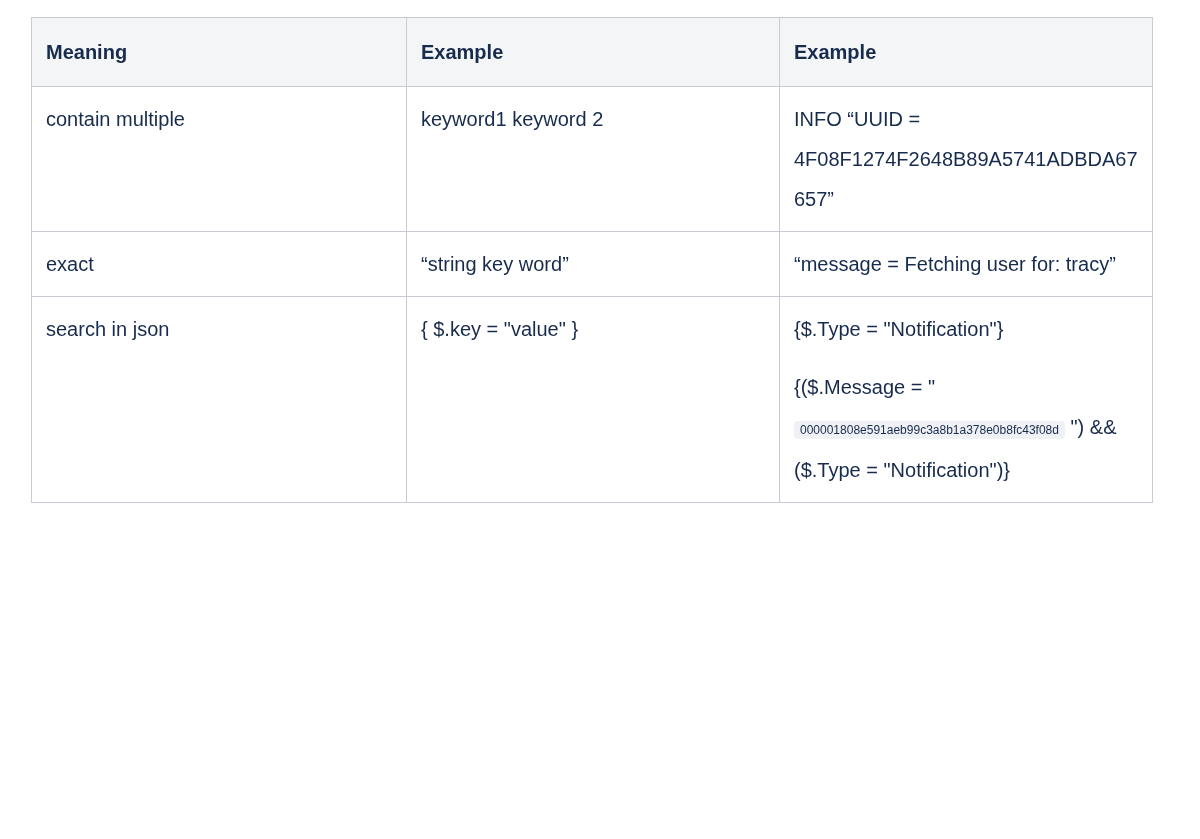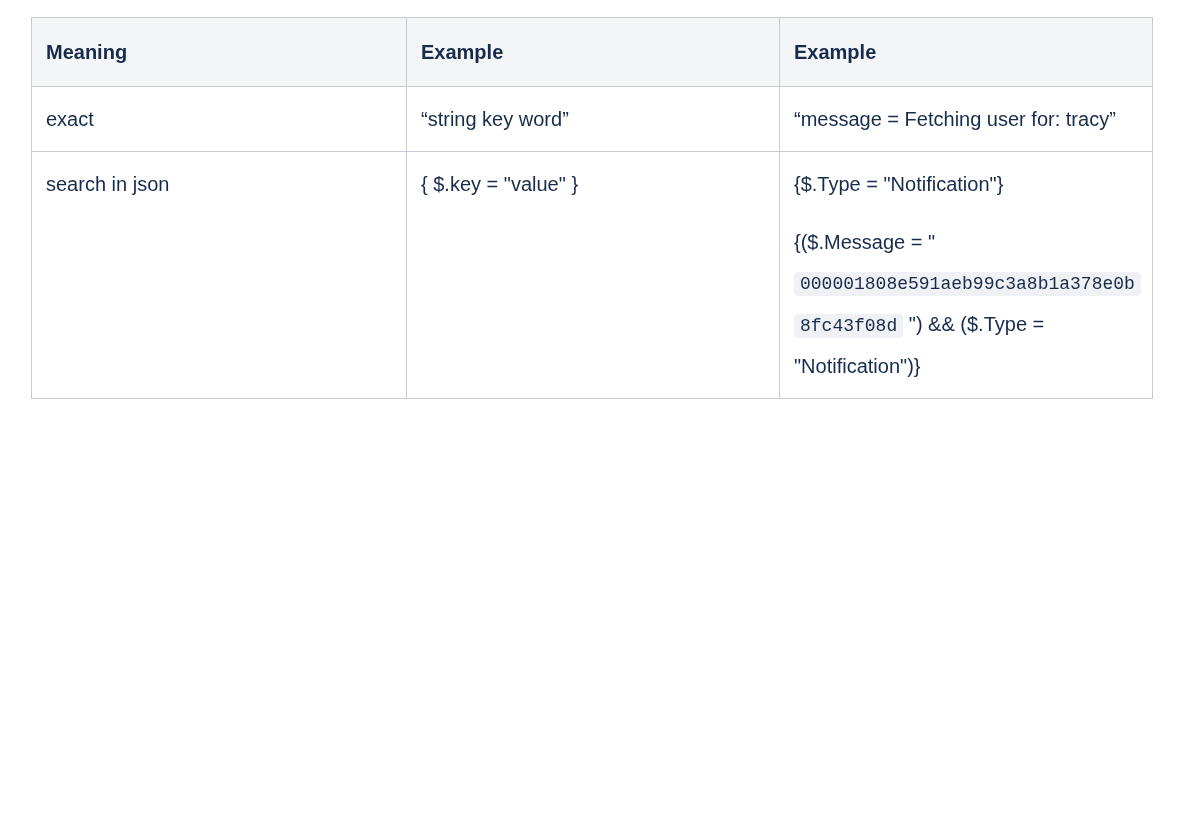--- a/index.html
+++ b/index.html
@@ -47,22 +47,22 @@
     font-weight: 700;
     padding: 14px 14px;
   }
   td p {
     margin: 0 0 18px 0;
   }
   td p:last-child {
     margin-bottom: 0;
   }
   code.inline-code {
-    font-family: Liberation Mono, monospace;
-    font-size: 18px;
+    font-family: Liberation Sans, sans-serif;
+    font-size: 12px;
     background: var(--code-bg);
     padding: 2px 6px;
     border-radius: 4px;
     -webkit-box-decoration-break: clone;
     box-decoration-break: clone;
   }
 </style>
 </head>
 <body>
 
@@ -75,20 +75,27 @@
     </colgroup>
     <thead>
       <tr>
         <th>Meaning</th>
         <th>Example</th>
         <th>Example</th>
       </tr>
     </thead>
     <tbody>
         <tr>
+          <td>contain multiple</td>
+          <td>keyword1 keyword 2</td>
+          <td>
+            <p>INFO “UUID = 4F08F1274F2648B89A5741ADBDA67657”</p>
+          </td>
+        </tr>
+        <tr>
           <td>exact</td>
           <td>“string key word”</td>
           <td>
             <p>“message = Fetching user for: tracy”</p>
           </td>
         </tr>
         <tr>
           <td>search in json</td>
           <td>{ $.key = "value" }</td>
           <td>

